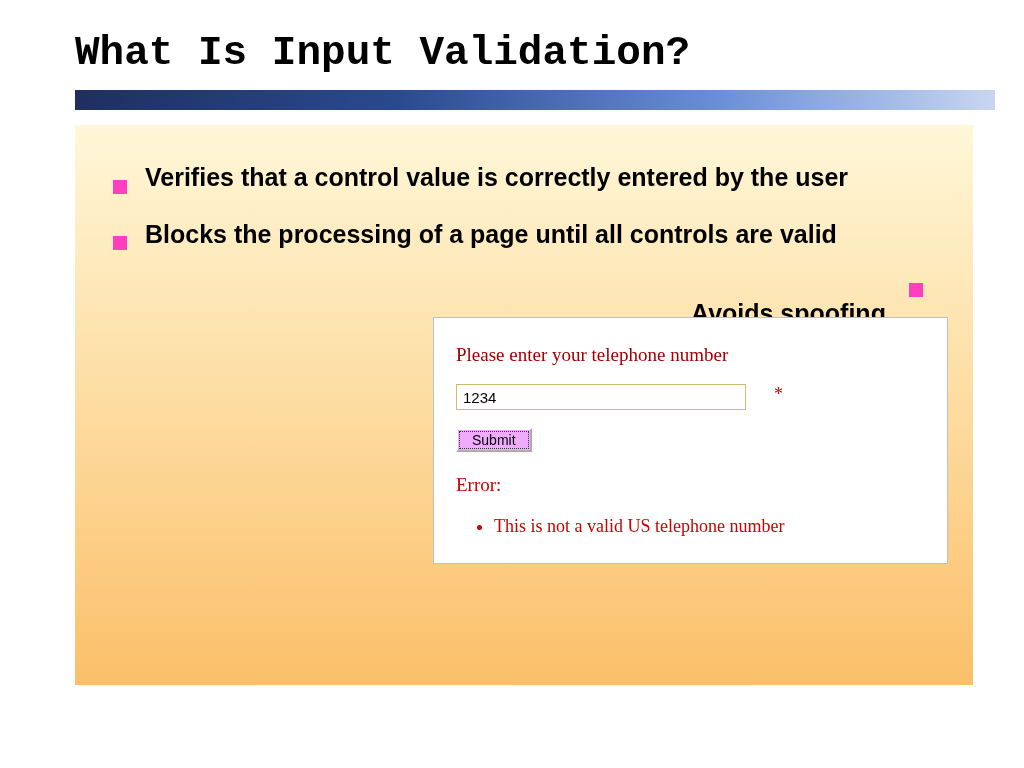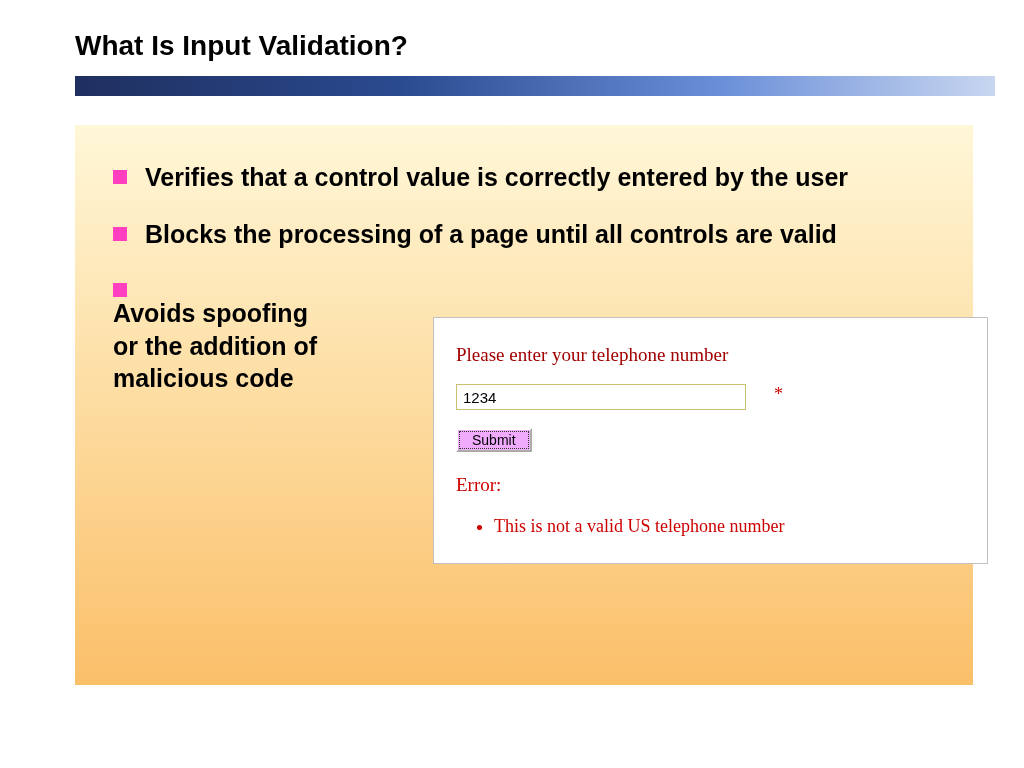--- a/index.html
+++ b/index.html
@@ -10,45 +10,46 @@
       background: #ffffff;
       overflow: hidden;
     }
     .slide {
       width: 1024px;
       height: 768px;
       padding: 30px 20px 0 20px;
       position: relative;
     }
     .title {
-      font-size: 28px;
+      font-size: 41px;
       font-weight: bold;
       color: #000;
       padding-left: 55px;
       padding-bottom: 14px;
+      font-family: Liberation Mono, monospace;
     }
     .rule {
       width: 920px;
       height: 20px;
       margin-left: 55px;
       background: linear-gradient(to right, #1f2f5f 0%, #2a4a8f 35%, #6a8fd8 70%, #c8d6f0 100%);
     }
     .content {
       position: absolute;
       left: 75px;
       top: 125px;
       width: 898px;
       height: 560px;
       background: linear-gradient(to bottom, #fff7d8 0%, #fddfa6 45%, #fbbf69 100%);
       padding: 36px 32px 20px 38px;
     }
     .bullets { list-style: none; }
     .bullets > li {
       display: flex;
-      align-items: flex-start;
+      align-items: flex-end;
       margin-bottom: 24px;
     }
     .sq {
       display: inline-block;
       width: 14px; height: 14px;
       background: #ff3fbf;
       margin-right: 18px;
       margin-top: 9px;
       flex-shrink: 0;
     }
@@ -57,21 +58,21 @@
       font-weight: bold;
       color: #000;
       line-height: 1.3;
     }
     .row3 { display: flex; align-items: flex-start; flex-direction: column; }
     .row3 .left { width: 250px; }
     .form-card {
       position: absolute;
       left: 358px;
       top: 192px;
-      width: 555px;
+      width: 515px;
       background: #ffffff;
       border: 1px solid #c0c0c0;
       padding: 26px 16px 26px 22px;
       font-family: "Times New Roman", Times, serif;
     }
     .form-card .prompt {
       color: #a00000;
       font-size: 19px;
       margin-bottom: 18px;
     }

